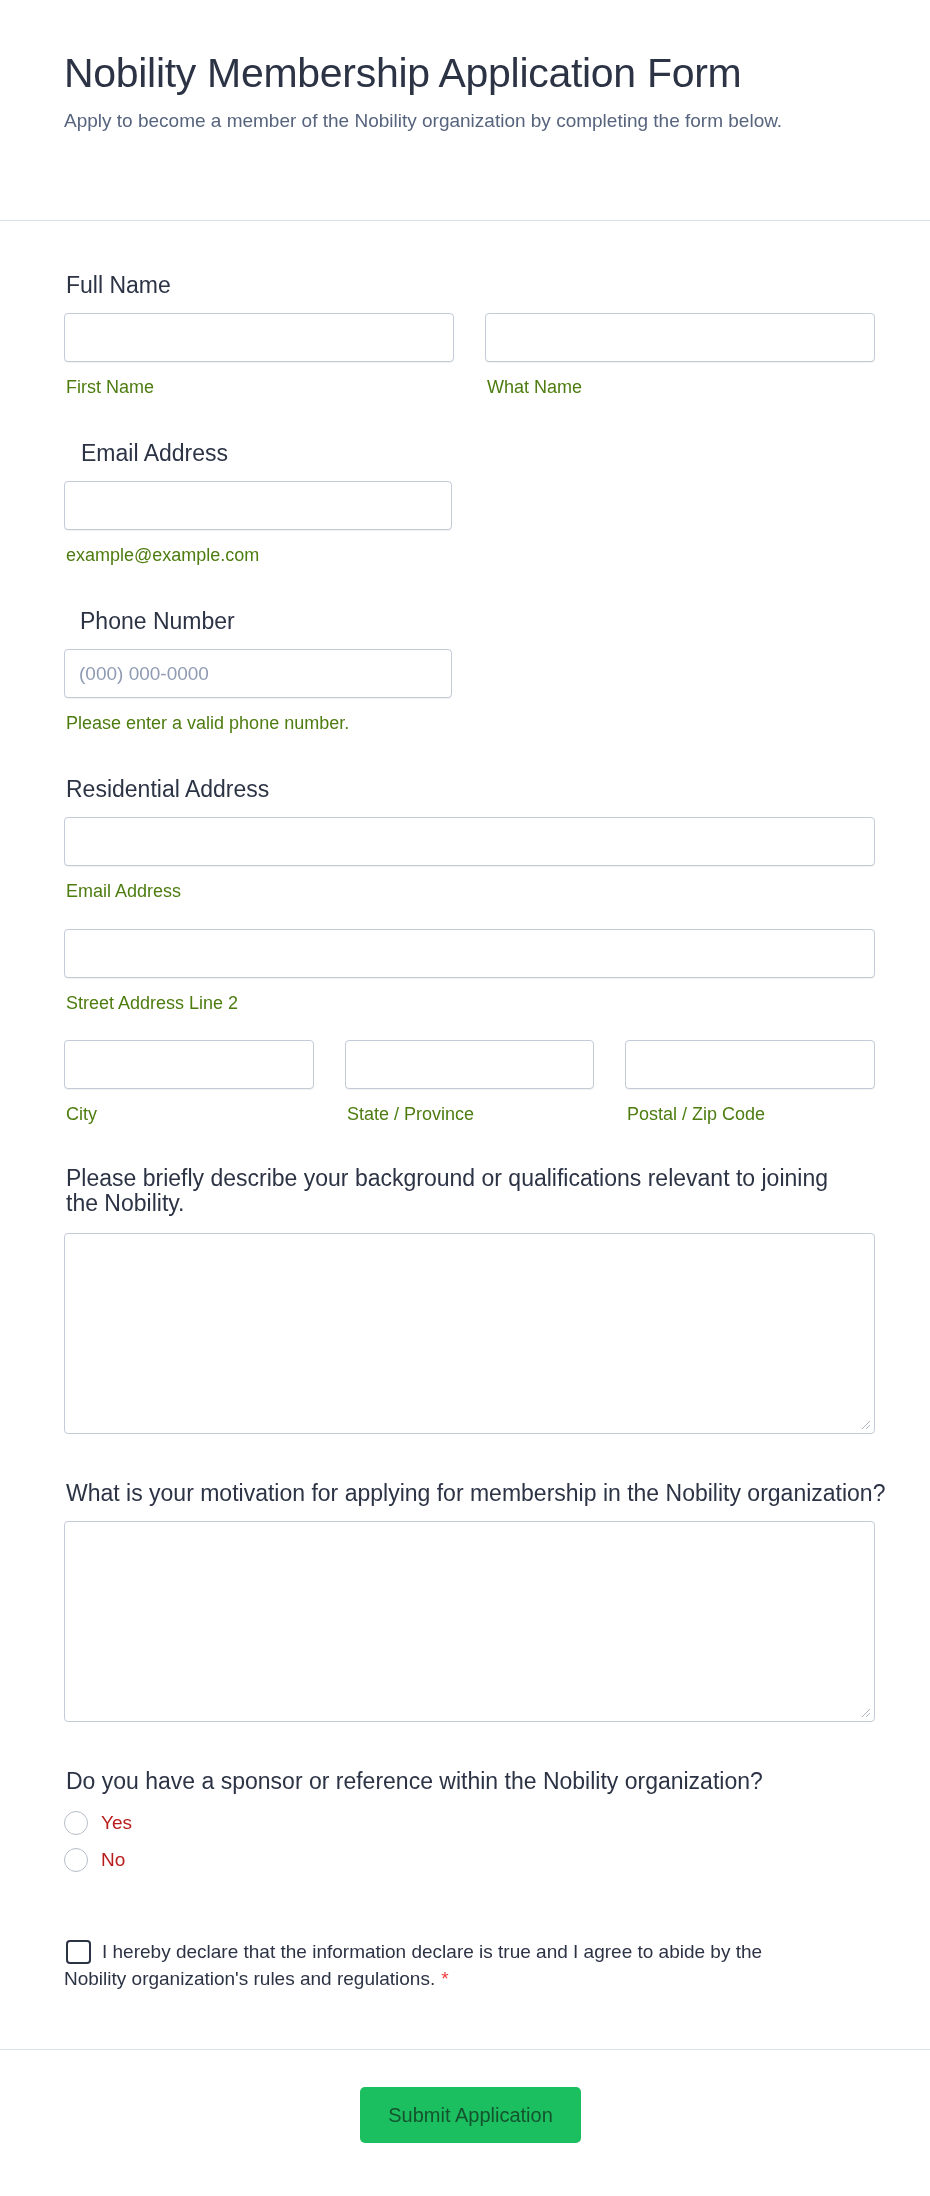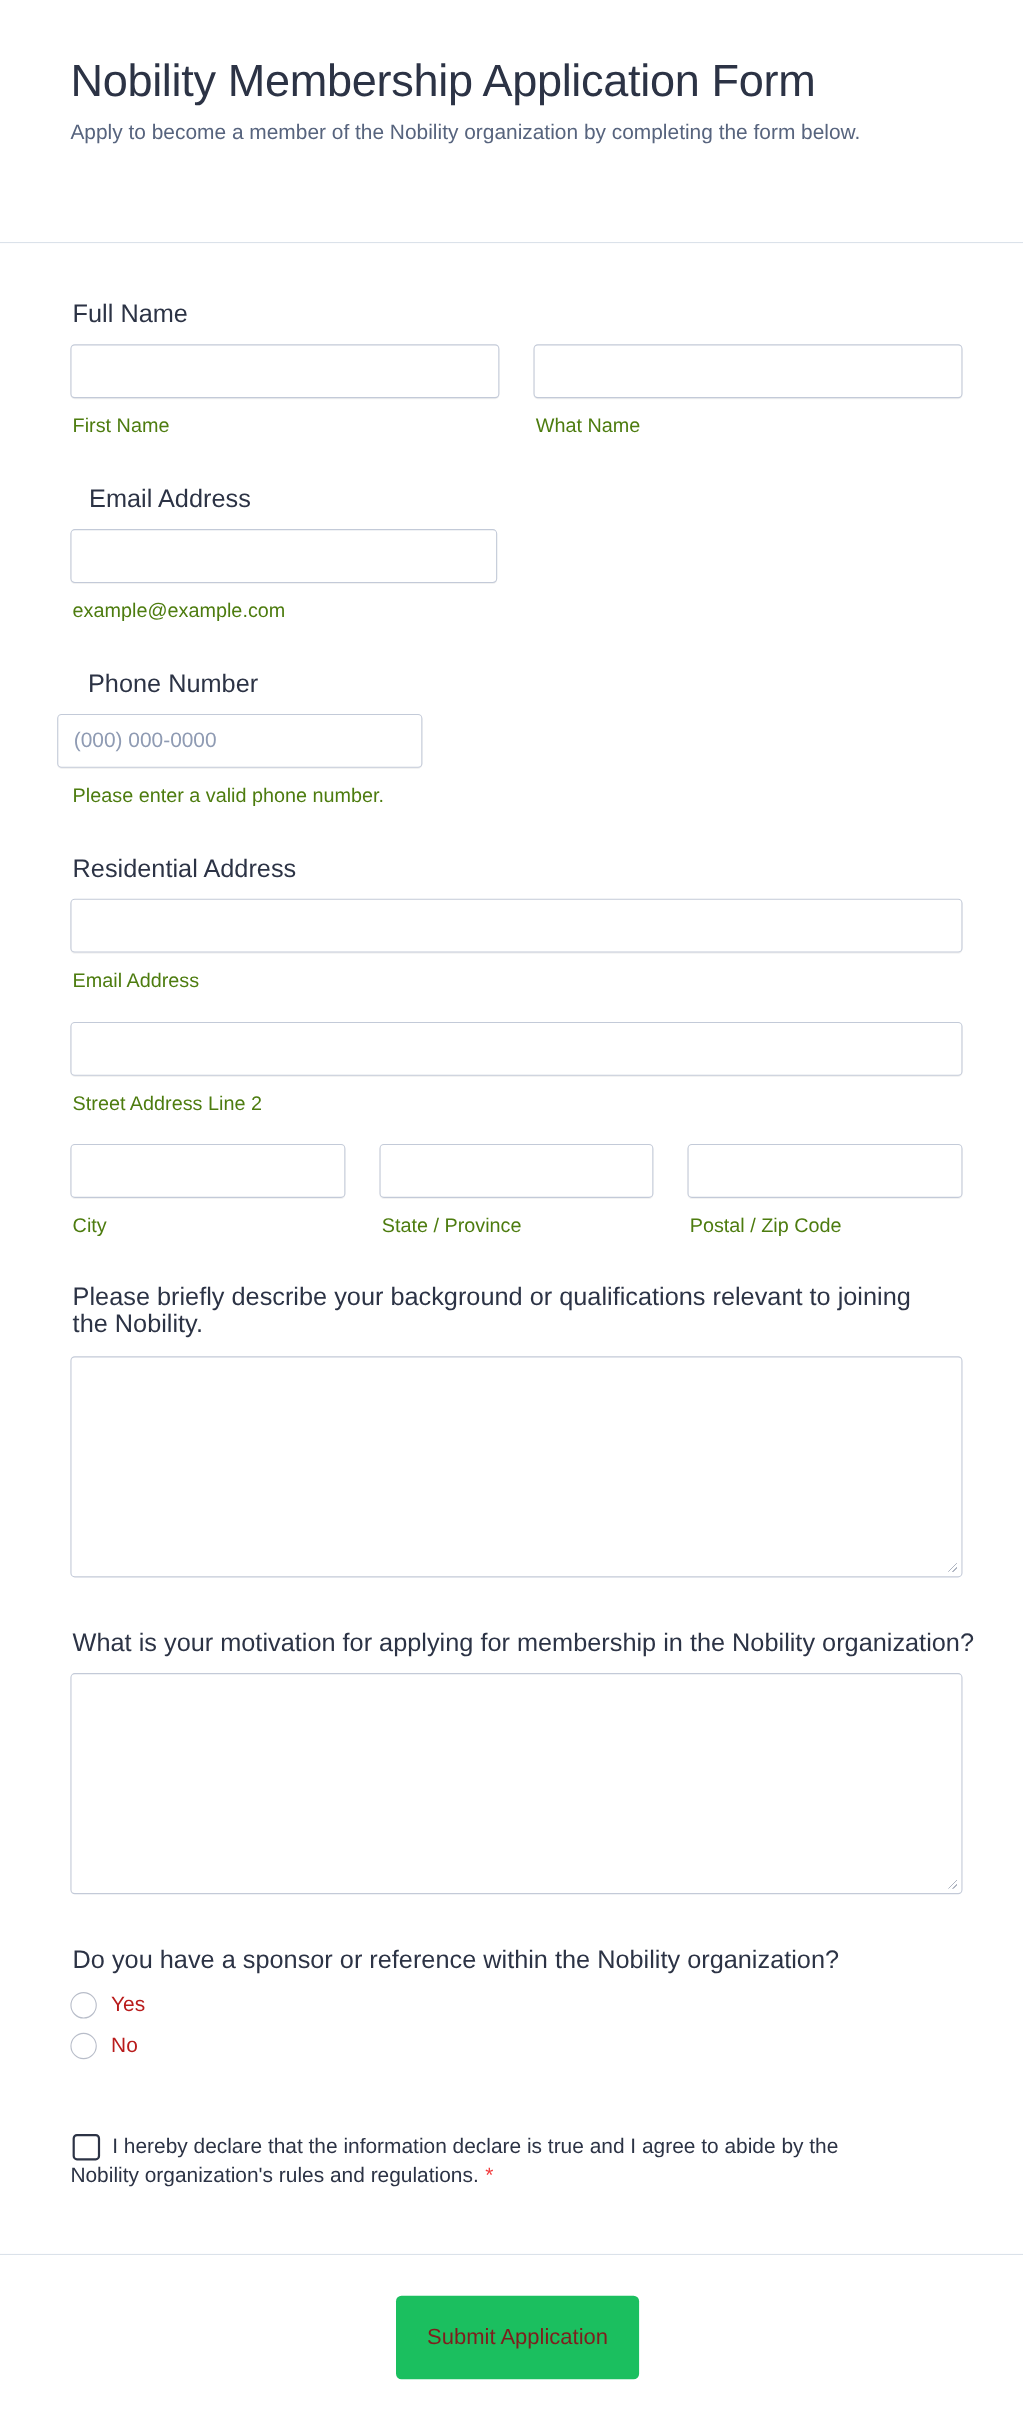--- a/index.html
+++ b/index.html
@@ -12,21 +12,21 @@
 .sub{font-size:18px;color:#4d7c0f;white-space:nowrap}
 .input{border:1px solid #c3cad8;border-radius:4px;background:#fff;box-shadow:0 1px 0 rgba(0,0,0,0.05)}
 .input .ph{position:absolute;left:14px;top:50%;transform:translateY(-50%);font-size:19px;color:#8f9bb3}
 .textarea{border:1px solid #c3cad8;border-radius:4px;background:#fff}
 .resize{position:absolute;right:4px;bottom:4px;width:8px;height:8px;background:linear-gradient(135deg,transparent 45%,#b0b6c2 45%,#b0b6c2 55%,transparent 55%,transparent 70%,#b0b6c2 70%,#b0b6c2 80%,transparent 80%)}
 .radio{width:24px;height:24px;border:1px solid #b8bdc9;border-radius:50%;background:#fff}
 .radio-label{font-size:19px;color:#b91c1c}
 .checkbox{width:25px;height:24px;border:2px solid #2c3345;border-radius:4px;background:#fff}
 .decl{font-size:19px;line-height:27px;color:#2c3345;width:700px}
 .req{color:#f23a3c;margin-left:6px}
-.submit{left:360px;top:2087px;width:221px;height:76px;background:#1bbf5f;border-radius:5px;color:#7f1d1d;font-size:20px;display:flex;align-items:center;justify-content:center;border:none}
+.submit{left:360px;top:2087px;width:221px;height:56px;background:#1bbf5f;border-radius:5px;color:#14532d;font-size:20px;display:flex;align-items:center;justify-content:center;border:none}
 </style>
 </head>
 <body>
 
 <div>
   <h1 class="abs title">Nobility Membership Application Form</h1>
   <p class="abs subtitle">Apply to become a member of the Nobility organization by completing the form below.</p>
 </div>
 <div class="abs divider" style="top:220px"></div>
 
@@ -39,21 +39,21 @@
 </div>
 
 <div>
   <div class="abs label" style="left:81px;top:440px">Email Address</div>
   <div class="abs input" style="left:64px;top:481px;width:388px;height:49px"></div>
   <div class="abs sub" style="left:66px;top:545px">example@example.com</div>
 </div>
 
 <div>
   <div class="abs label" style="left:80px;top:608px">Phone Number</div>
-  <div class="abs input" style="left:52px;top:649px;width:332px;height:49px">
+  <div class="abs input" style="left:64px;top:649px;width:388px;height:49px">
     <span class="ph">(000) 000-0000</span>
   </div>
   <div class="abs sub" style="left:66px;top:713px">Please enter a valid phone number.</div>
 </div>
 
 <div>
   <div class="abs label" style="left:66px;top:776px">Residential Address</div>
   <div class="abs input" style="left:64px;top:817px;width:811px;height:49px"></div>
   <div class="abs sub" style="left:66px;top:881px">Email Address</div>
   <div class="abs input" style="left:64px;top:929px;width:811px;height:49px"></div>

